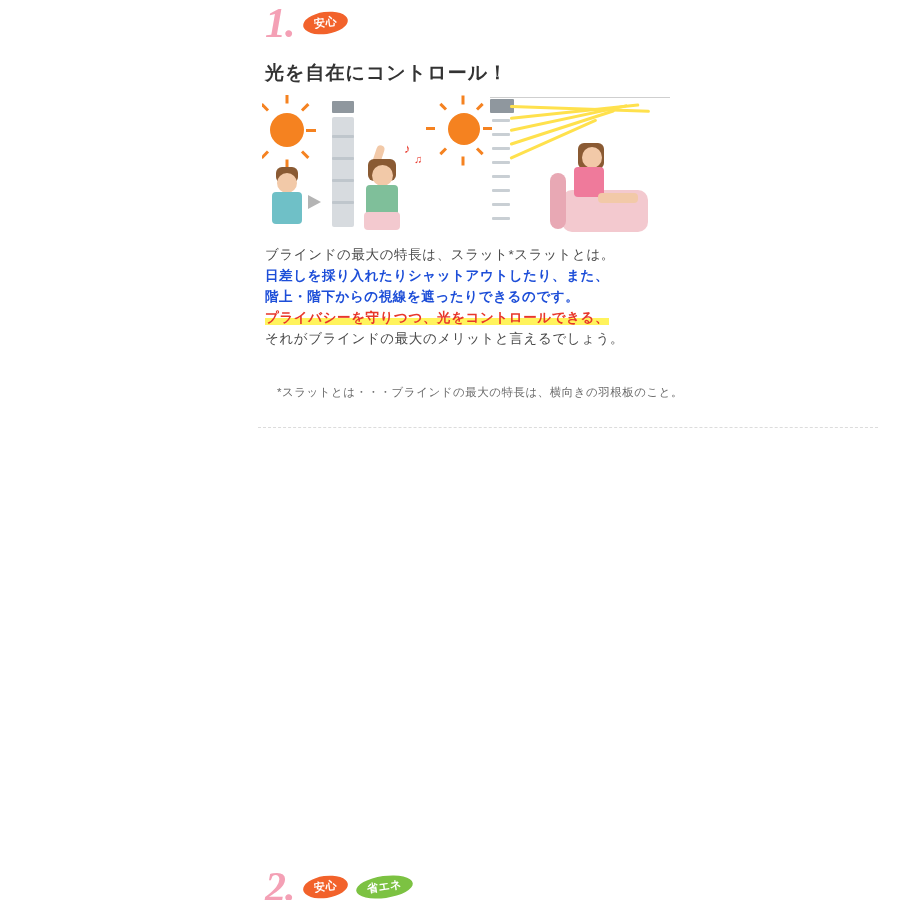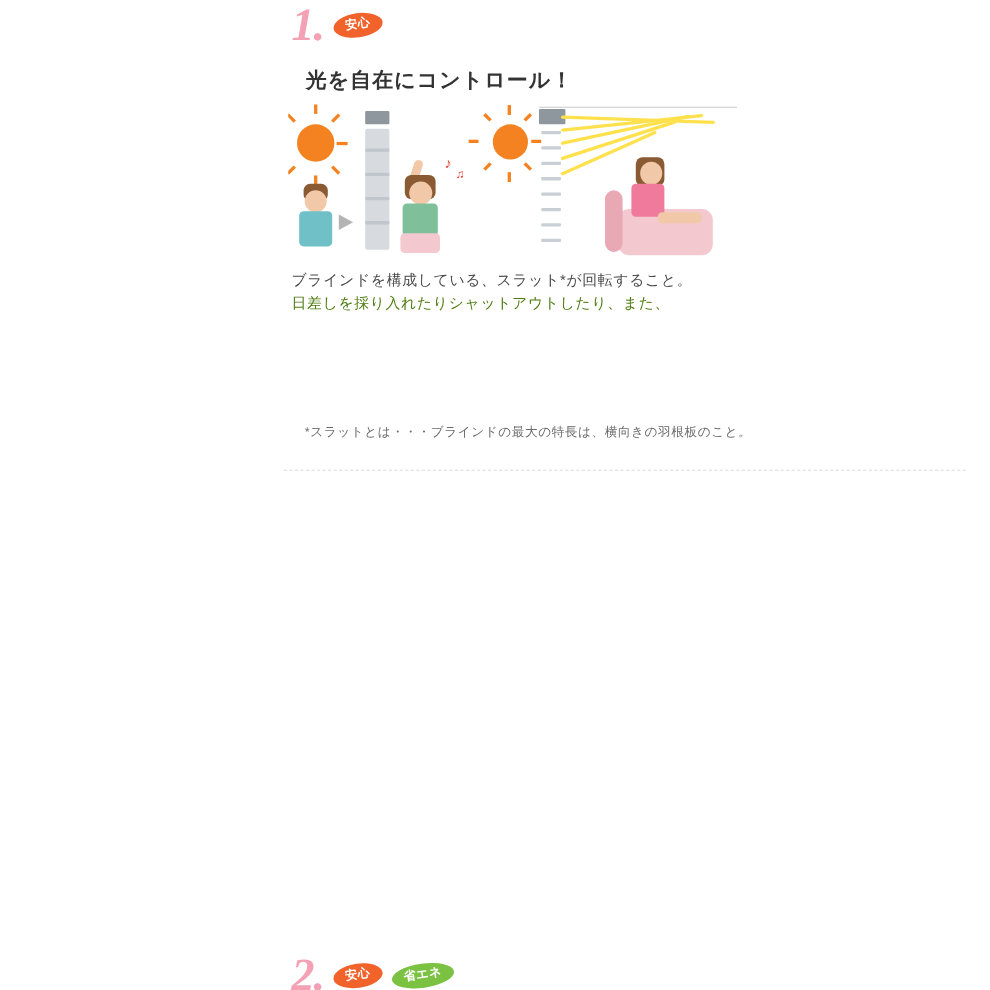--- a/index.html
+++ b/index.html
@@ -57,21 +57,21 @@
     line-height: 1;
     transform: rotate(-8deg);
     white-space: nowrap;
     letter-spacing: 0.5px;
   }
   .badge.anshin { background: #f2622b; }
   .badge.shoene { background: #7cc242; }
 
   .sec-title {
     position: absolute;
-    left: 278px;
+    left: 265px;
     font-size: 19px;
     font-weight: bold;
     color: #333333;
     letter-spacing: 1px;
   }
   #section-1 .sec-title { top: 60px; }
 
   
   .copy {
     position: absolute;
@@ -81,21 +81,21 @@
     color: #4a4a4a;
     letter-spacing: 0.6px;
     white-space: nowrap;
   }
   .copy .ln { display: block; }
   .hl-yellow {
     background: linear-gradient(transparent 55%, #fff35c 55%);
     color: #e8372a;
     font-weight: bold;
   }
-  .red { color: #4d7c0f; font-weight: normal; }
+  .red { color: #1d4ed8; font-weight: bold; }
   .note {
     position: absolute;
     left: 277px;
     font-size: 11.5px;
     color: #6b6b6b;
     letter-spacing: 0.5px;
   }
 
   
   .divider {
@@ -255,22 +255,25 @@
 
       <div class="blob sofa-pink r10" style="left:300px; top:95px; width:86px; height:42px;"></div>
       <div class="blob sofa-pink-dark r10" style="left:288px; top:78px; width:16px; height:56px;"></div>
       <div class="blob hair-brown r6" style="left:316px; top:48px; width:26px; height:26px;"></div>
       <div class="blob skin round" style="left:320px; top:52px; width:20px; height:21px;"></div>
       <div class="blob shirt-pink r4" style="left:312px; top:72px; width:30px; height:30px;"></div>
       <div class="blob skin r4" style="left:336px; top:98px; width:40px; height:10px;"></div>
     </div>
 
     <div class="copy" style="top:244px;">
-      <span class="ln">ブラインドを構成している、スラット*が回転すること。</span>
+      <span class="ln">ブラインドの最大の特長は、スラット*スラットとは。</span>
       <span class="ln red">日差しを採り入れたりシャットアウトしたり、また、</span>
+      <span class="ln red">階上・階下からの視線を遮ったりできるのです。</span>
+      <span class="ln"><span class="hl-yellow">プライバシーを守りつつ、光をコントロールできる、</span></span>
+      <span class="ln">それがブラインドの最大のメリットと言えるでしょう。</span>
     </div>
 
     <div class="note" style="top:385px;">*スラットとは・・・ブラインドの最大の特長は、横向きの羽根板のこと。</div>
   </div>
 
   <div class="divider"></div>
 
   <div class="section" id="section-2">
 
     <div class="sec-head" style="top:434px;">

